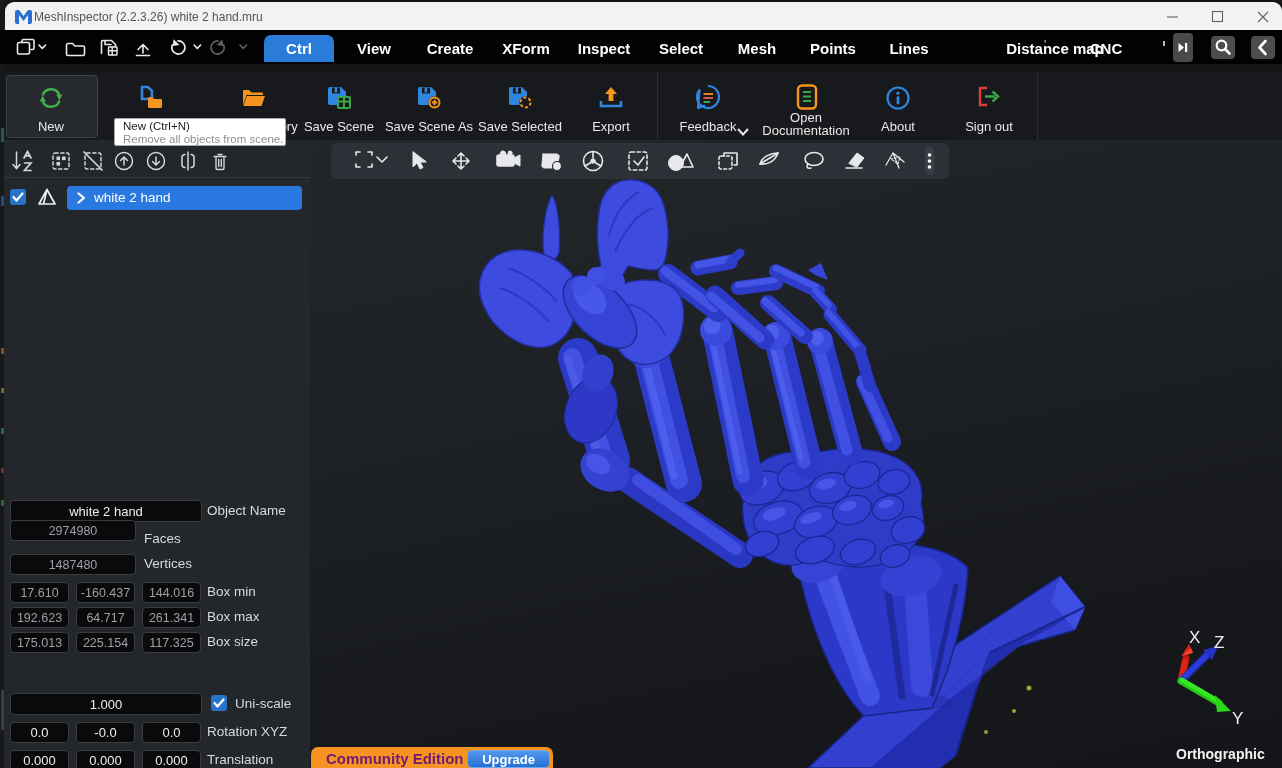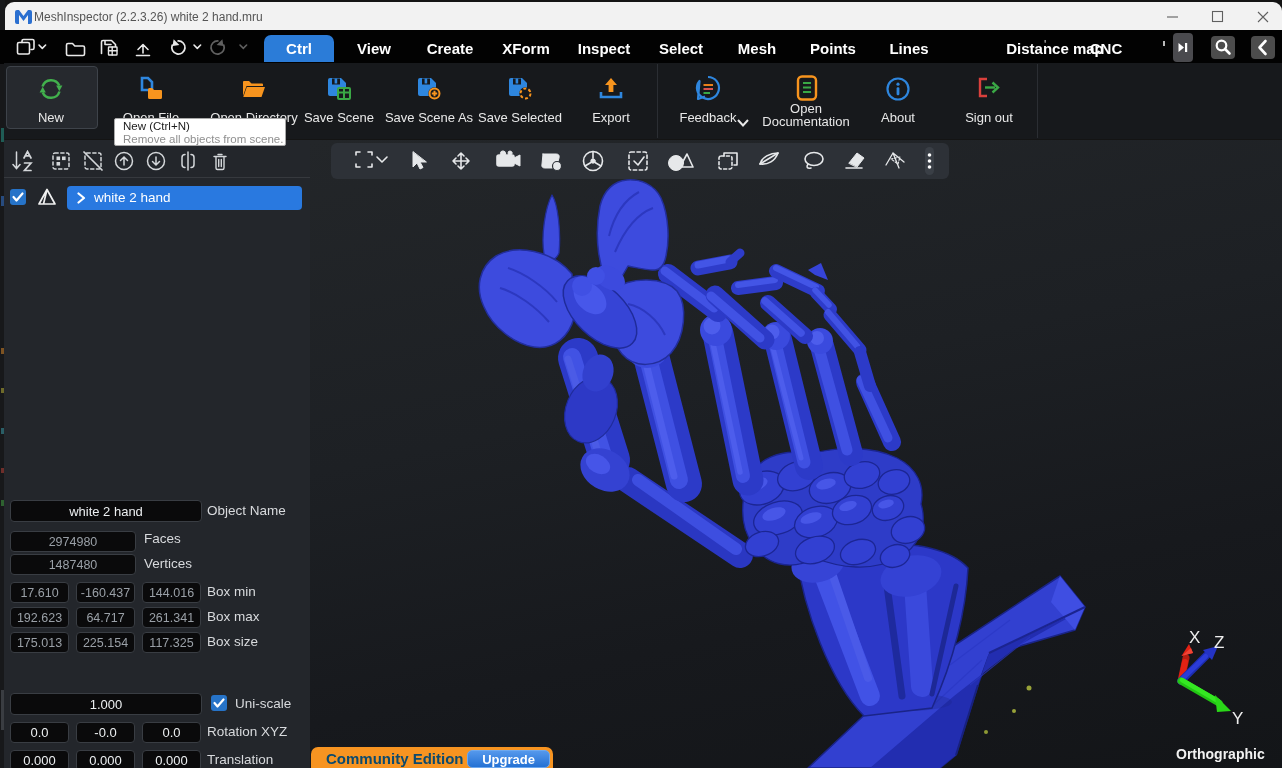--- a/index.html
+++ b/index.html
@@ -9,21 +9,21 @@
   
   #titlebar { position:absolute; left:5px; top:2px; right:0; height:29px;
     background:#f2f2f2; border-top-left-radius:9px; border-top-right-radius:9px; }
   #title-text { position:absolute; left:29px; top:8px; font-size:12px; color:#555; }
   
   #menubar { position:absolute; left:0; top:30px; width:1282px; height:34px; background:#020202; }
   .tab { position:absolute; top:5px; height:27px; line-height:27px; color:#fff;
     font-size:15px; font-weight:700; text-align:center; }
   #tab-home { left:264px; width:70px; background:#2b7cd8; border-radius:7px 7px 0 0; }
   
-  #ribbon { position:absolute; left:4px; top:63px; width:1278px; height:76px; background:#17191c; }
+  #ribbon { position:absolute; left:4px; top:72px; width:1278px; height:76px; background:#17191c; }
   .rsep { position:absolute; top:1px; width:1px; height:74px; background:#2b2e33; }
   .ritem { position:absolute; top:0; text-align:center; color:#e8e8e8; font-size:13px; }
   .rlabel { position:absolute; top:47px; width:100%; text-align:center; color:#e8e8e8; font-size:13px; white-space:nowrap; }
   #newbtn { position:absolute; left:2px; top:3px; width:92px; height:63px;
     background:#26292e; border:1px solid #3e434a; border-radius:4px; }
   
   #leftpanel { position:absolute; left:4px; top:140px; width:306px; height:628px; background:#23262b; }
   #lp-sep { position:absolute; left:0px; top:37px; width:306px; height:1px; background:#36393e; }
   .sechdr { position:absolute; left:4px; width:298px; height:21px; background:#34383e;
     border-radius:4px; color:#e9e9e9; font-size:13.5px; line-height:21px; }
@@ -35,21 +35,21 @@
   .lbl { position:absolute; color:#d8dadd; font-size:13.5px; }
   
   #viewport { position:absolute; left:310px; top:140px; width:972px; height:628px;
     background:linear-gradient(168deg,#232629 0%,#1d2024 40%,#17191d 70%,#131518 100%); }
   #vtoolbar { position:absolute; left:21px; top:3px; width:618px; height:36px;
     background:#2d3137; border-radius:6px; }
   #ortho { position:absolute; left:866px; top:606px; color:#f2f2f2; font-size:14px; font-weight:700; }
   
   #banner { position:absolute; left:311px; top:747px; width:242px; height:21px;
     background:#f79421; border-radius:7px 7px 0 0; }
-  #banner .ce { position:absolute; left:15px; top:3px; color:#0c4a6e; font-size:15px; font-weight:700; }
+  #banner .ce { position:absolute; left:15px; top:3px; color:#701a75; font-size:15px; font-weight:700; }
   #upgrade { position:absolute; left:156px; top:3px; width:83px; height:18px; border-radius:5px;
     background:linear-gradient(#5598ec,#2471d4); border:1px solid #6da8ef;
     color:#fff; font-size:13px; font-weight:700; text-align:center; line-height:17px; }
   
   #tooltip { position:absolute; left:114px; top:118px; width:172px; height:28px;
     background:#ffffff; border:1px solid #a9a9a9; border-radius:2px; z-index:50; }
   #tooltip .t1 { position:absolute; left:8px; top:1px; font-size:11.5px; color:#1c1c1c; white-space:nowrap; }
   #tooltip .t2 { position:absolute; left:8px; top:14px; font-size:11.5px; color:#8f8f8f; white-space:nowrap; }
 </style>
 </head>
@@ -276,21 +276,21 @@
   </svg>
   <div class="abs" style="left:63px;top:46px;width:235px;height:24px;background:#2979e0;border-radius:4px">
     <svg class="abs" style="left:9px;top:6px" width="10" height="12" viewBox="0 0 10 12">
         <path d="M2.5 1.5 L8 6 L2.5 10.5" fill="none" stroke="#fff" stroke-width="2.2" stroke-linecap="round" stroke-linejoin="round"></path>
       </svg>
     <div class="abs" style="left:27px;top:4px;color:#fff;font-size:13.5px">white 2 hand</div>
   </div>
 
   <div class="fld white" style="left:6px;top:360px;width:192px;height:22px;line-height:21px">white 2 hand</div>
   <div class="lbl" style="left:203px;top:363px">Object Name</div>
-  <div class="fld" style="left:6px;top:391px;width:126px;height:21px;line-height:20px">2974980</div>
+  <div class="fld" style="left:6px;top:380px;width:126px;height:21px;line-height:20px">2974980</div>
   <div class="lbl" style="left:140px;top:391px">Faces</div>
   <div class="fld" style="left:6px;top:414px;width:126px;height:21px;line-height:20px">1487480</div>
   <div class="lbl" style="left:140px;top:416px">Vertices</div>
   <div class="fld" style="left:6px;top:442px;width:59px;height:21px;line-height:20px">17.610</div>
   <div class="fld" style="left:72px;top:442px;width:59px;height:21px;line-height:20px">-160.437</div>
   <div class="fld" style="left:138px;top:442px;width:59px;height:21px;line-height:20px">144.016</div>
   <div class="lbl" style="left:203px;top:444px">Box min</div>
   <div class="fld" style="left:6px;top:467px;width:59px;height:21px;line-height:20px">192.623</div>
   <div class="fld" style="left:72px;top:467px;width:59px;height:21px;line-height:20px">64.717</div>
   <div class="fld" style="left:138px;top:467px;width:59px;height:21px;line-height:20px">261.341</div>

